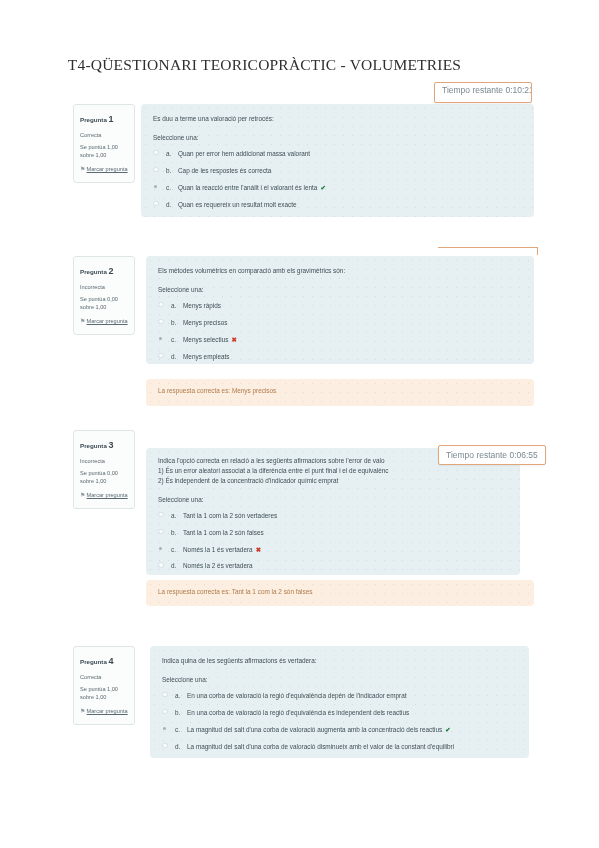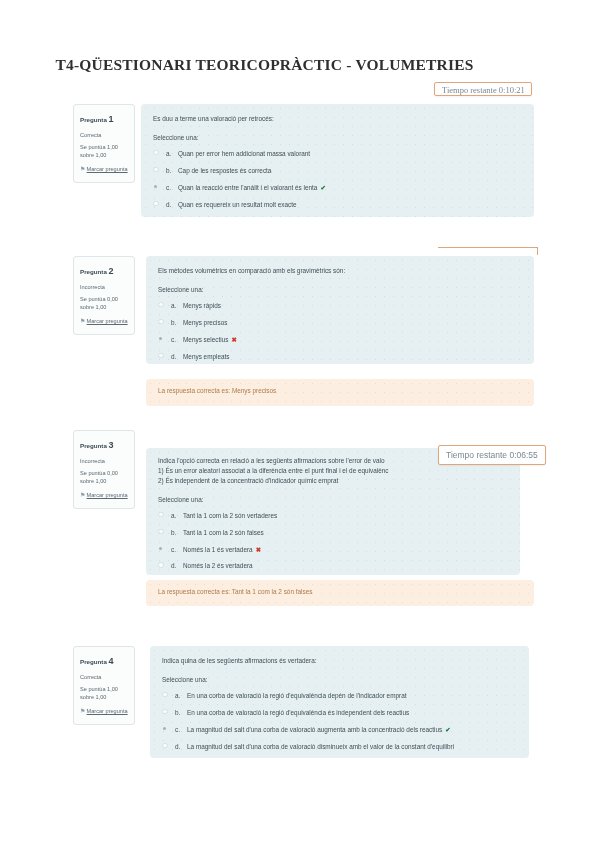--- a/index.html
+++ b/index.html
@@ -18,21 +18,21 @@
   }
 
   
   .page-title {
     position: absolute;
     top: 56px;
     left: 0;
     width: 529px;
     text-align: center;
     font-family: "Liberation Serif", serif;
-    font-weight: bold;
+    font-weight: normal;
     font-size: 15.5px;
     letter-spacing: 0.2px;
     color: #2f2f2f;
   }
 
   
   .timer {
     position: absolute;
     border: 1px solid #e0a679;
     background: #ffffff;
@@ -42,23 +42,22 @@
     border-radius: 2px;
     white-space: nowrap;
     z-index: 50;
     box-shadow: 0 1px 2px rgba(0,0,0,0.05);
   }
   .timer-top {
     left: 434px;
     top: 82px;
     width: 98px;
     overflow: hidden;
-    height: 14px;
+    height: 21px;
     padding-top: 2px;
-    font-family: Liberation Serif, serif;
   }
   .timer-mid {
     left: 425px;
     top: 445px;
     margin-left: 13px;
   }
   .timer-ghost {
     position: absolute;
     left: 438px;
     top: 247px;

